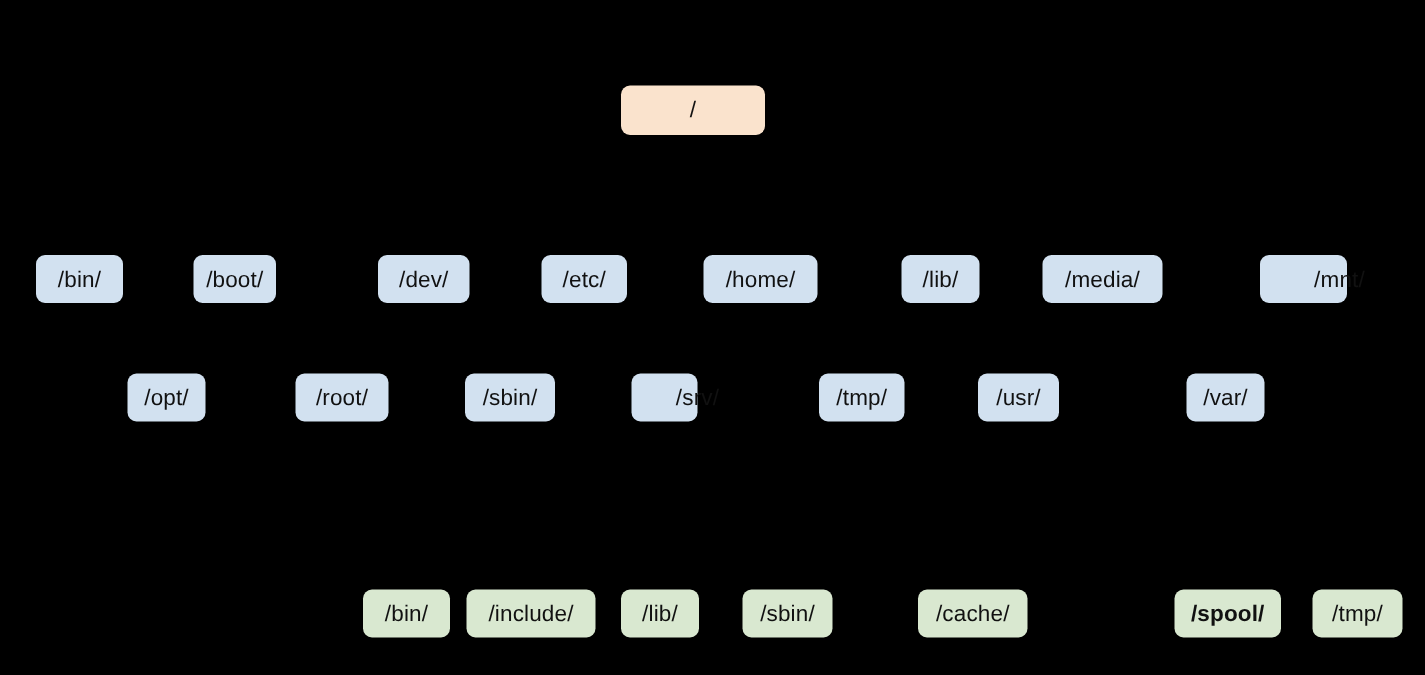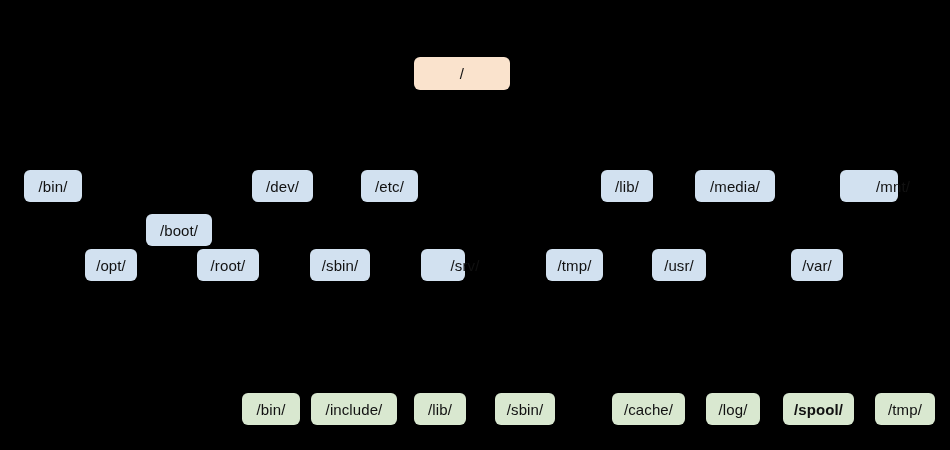--- a/index.html
+++ b/index.html
@@ -34,34 +34,34 @@
   .node.root   { background: #fae3cd; }
   .node.blue   { background: #d2e1f0; }
   .node.green  { background: #d9e8d0; }
 </style>
 </head>
 <body>
 
 <div id="diagram-canvas">
     <div class="node root" style="left: 414px; top: 57px; width: 96px; height: 33px;">/</div>
     <div class="node blue" style="left: 24px; top: 170px; width: 58px; height: 32px;">/bin/</div>
-    <div class="node blue" style="left: 146px; top: 170px; width: 66px; height: 32px; margin-top: 44px;">/boot/</div>
+    <div class="node blue" style="left: 129px; top: 170px; width: 55px; height: 32px;">/boot/</div>
     <div class="node blue" style="left: 252px; top: 170px; width: 61px; height: 32px;">/dev/</div>
     <div class="node blue" style="left: 361px; top: 170px; width: 57px; height: 32px;">/etc/</div>
+    <div class="node blue" style="left: 469px; top: 170px; width: 76px; height: 32px;">/home/</div>
     <div class="node blue" style="left: 601px; top: 170px; width: 52px; height: 32px;">/lib/</div>
     <div class="node blue" style="left: 695px; top: 170px; width: 80px; height: 32px;">/media/</div>
     <div class="node blue" style="left: 840px; top: 170px; width: 58px; height: 32px; padding-left: 48px;">/mnt/</div>
     <div class="node blue" style="left: 85px; top: 249px; width: 52px; height: 32px; text-align: right;">/opt/</div>
     <div class="node blue" style="left: 197px; top: 249px; width: 62px; height: 32px;">/root/</div>
     <div class="node blue" style="left: 310px; top: 249px; width: 60px; height: 32px;">/sbin/</div>
     <div class="node blue" style="left: 421px; top: 249px; width: 40px; height: 32px; padding-left: 44px;">/srv/</div>
     <div class="node blue" style="left: 546px; top: 249px; width: 57px; height: 32px;">/tmp/</div>
     <div class="node blue" style="left: 652px; top: 249px; width: 54px; height: 32px;">/usr/</div>
     <div class="node blue" style="left: 791px; top: 249px; width: 52px; height: 32px;">/var/</div>
     <div class="node green" style="left: 242px; top: 393px; width: 58px; height: 32px;">/bin/</div>
     <div class="node green" style="left: 311px; top: 393px; width: 86px; height: 32px;">/include/</div>
     <div class="node green" style="left: 414px; top: 393px; width: 52px; height: 32px;">/lib/</div>
     <div class="node green" style="left: 495px; top: 393px; width: 60px; height: 32px;">/sbin/</div>
     <div class="node green" style="left: 612px; top: 393px; width: 73px; height: 32px;">/cache/</div>
-    <div class="node green" style="left: 706px; top: 393px; width: 54px; height: 32px;">/log/</div>
     <div class="node green" style="left: 783px; top: 393px; width: 71px; height: 32px; font-weight: bold;">/spool/</div>
     <div class="node green" style="left: 875px; top: 393px; width: 60px; height: 32px;">/tmp/</div>
   </div>
 
 </body></html>

